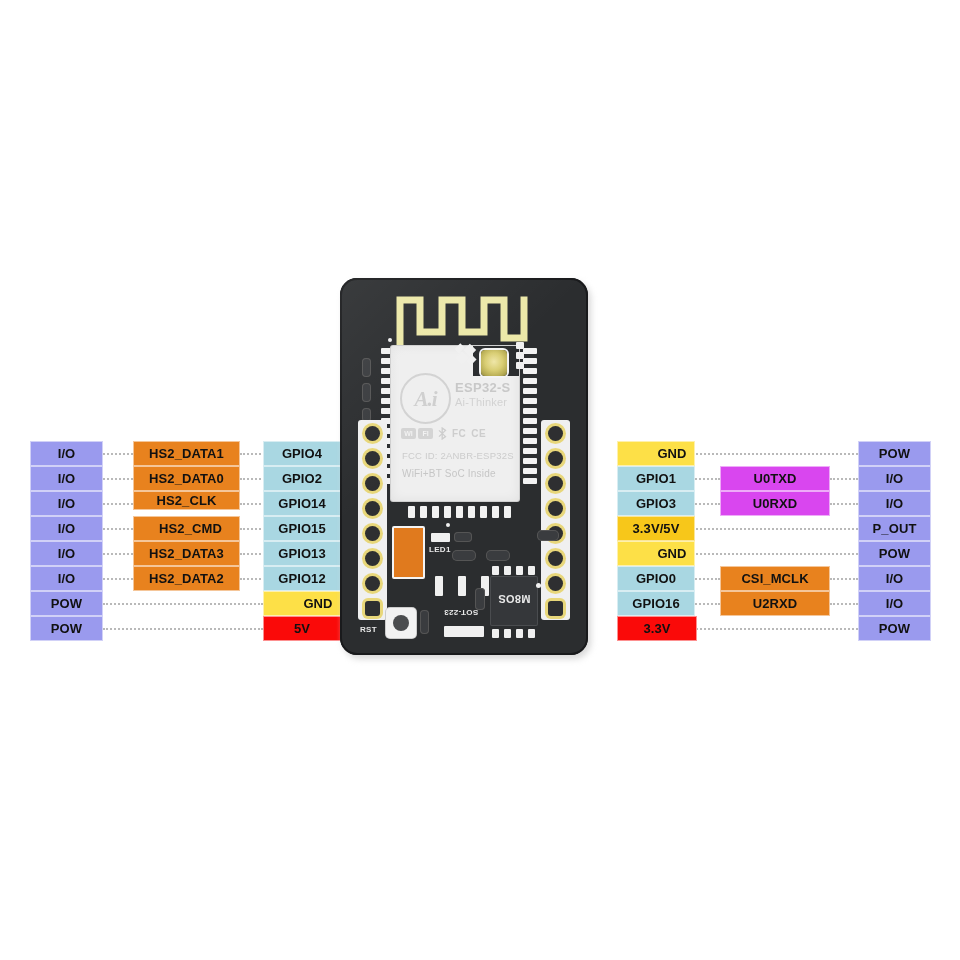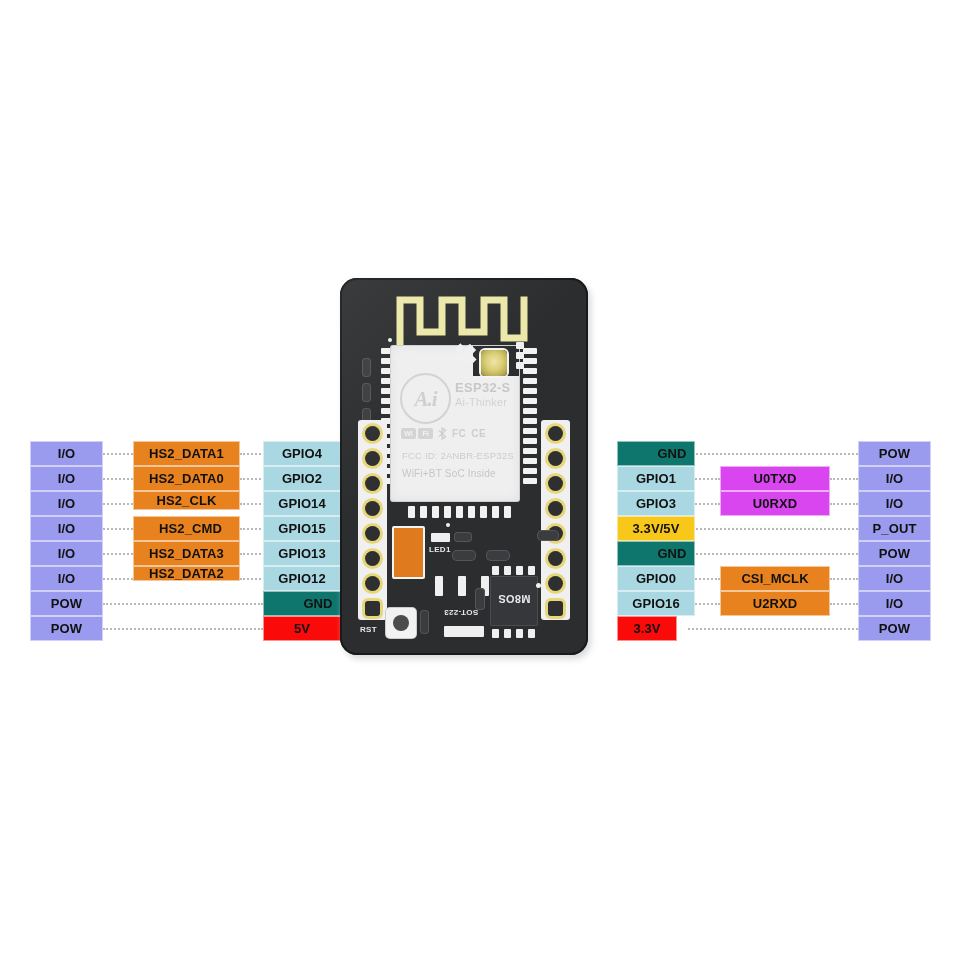--- a/index.html
+++ b/index.html
@@ -34,21 +34,21 @@
     font-size: 13px;
     color: #111111;
     letter-spacing: 0.1px;
     line-height: 1;
     white-space: nowrap;
     border: 1px solid rgba(255,255,255,0.55);
   }
   .lbl.io       { background: #9a9aee; }
   .lbl.orange   { background: #e8821e; }
   .lbl.cyan     { background: #a9d7e2; }
-  .lbl.gray     { background: #0f766e; color: #111; padding-left: 32px; }
+  .lbl.gray     { background: #fde047; color: #111; padding-left: 32px; }
   .lbl.red      { background: #fa0a09; color: #111; }
   .lbl.yellow   { background: #f7c71a; color: #111; }
   .lbl.violet   { background: #d946ef; color: #111; }
 
   
   .dot-line {
     position: absolute;
     height: 0;
     border-top: 2px dotted #b9b9b9;
   }
@@ -262,39 +262,39 @@
   <div class="lbl io" style="left:30px; top:525px; width:73px; height:25px;">I/O</div>
   <div class="lbl io" style="left:30px; top:550px; width:73px; height:25px;">I/O</div>
   <div class="lbl io" style="left:30px; top:575px; width:73px; height:25px;">POW</div>
   <div class="lbl io" style="left:30px; top:600px; width:73px; height:25px;">POW</div>
 
   <div class="lbl orange" style="left:133px; top:425px; width:107px; height:25px;">HS2_DATA1</div>
   <div class="lbl orange" style="left:133px; top:450px; width:107px; height:25px;">HS2_DATA0</div>
   <div class="lbl orange" style="left:133px; top:475px; width:107px; height:19px;">HS2_CLK</div>
   <div class="lbl orange" style="left:133px; top:500px; width:107px; height:25px;padding-left:8px;">HS2_CMD</div>
   <div class="lbl orange" style="left:133px; top:525px; width:107px; height:25px;">HS2_DATA3</div>
-  <div class="lbl orange" style="left:133px; top:550px; width:107px; height:15px;">HS2_DATA2</div>
+  <div class="lbl orange" style="left:133px; top:550px; width:107px; height:25px;">HS2_DATA2</div>
 
   <div class="lbl cyan" style="left:263px; top:425px; width:78px; height:25px;">GPIO4</div>
   <div class="lbl cyan" style="left:263px; top:450px; width:78px; height:25px;">GPIO2</div>
   <div class="lbl cyan" style="left:263px; top:475px; width:78px; height:25px;">GPIO14</div>
   <div class="lbl cyan" style="left:263px; top:500px; width:78px; height:25px;">GPIO15</div>
   <div class="lbl cyan" style="left:263px; top:525px; width:78px; height:25px;">GPIO13</div>
   <div class="lbl cyan" style="left:263px; top:550px; width:78px; height:25px;">GPIO12</div>
   <div class="lbl gray" style="left:263px; top:575px; width:78px; height:25px;">GND</div>
   <div class="lbl red" style="left:263px; top:600px; width:78px; height:25px;">5V</div>
 
   <div class="lbl gray" style="left:617px; top:425px; width:78px; height:25px;">GND</div>
   <div class="lbl cyan" style="left:617px; top:450px; width:78px; height:25px;">GPIO1</div>
   <div class="lbl cyan" style="left:617px; top:475px; width:78px; height:25px;">GPIO3</div>
   <div class="lbl yellow" style="left:617px; top:500px; width:78px; height:25px;">3.3V/5V</div>
   <div class="lbl gray" style="left:617px; top:525px; width:78px; height:25px;">GND</div>
   <div class="lbl cyan" style="left:617px; top:550px; width:78px; height:25px;">GPIO0</div>
   <div class="lbl cyan" style="left:617px; top:575px; width:78px; height:25px;">GPIO16</div>
-  <div class="lbl red" style="left:617px; top:600px; width:60px; height:25px;">3.3V</div>
+  <div class="lbl red" style="left:617px; top:600px; width:80px; height:25px;">3.3V</div>
 
   <div class="lbl violet" style="left:720px; top:450px; width:110px; height:25px;">U0TXD</div>
   <div class="lbl violet" style="left:720px; top:475px; width:110px; height:25px;">U0RXD</div>
   <div class="lbl orange" style="left:720px; top:550px; width:110px; height:25px;">CSI_MCLK</div>
   <div class="lbl orange" style="left:720px; top:575px; width:110px; height:25px;">U2RXD</div>
 
   <div class="lbl io" style="left:858px; top:425px; width:73px; height:25px;">POW</div>
   <div class="lbl io" style="left:858px; top:450px; width:73px; height:25px;">I/O</div>
   <div class="lbl io" style="left:858px; top:475px; width:73px; height:25px;">I/O</div>
   <div class="lbl io" style="left:858px; top:500px; width:73px; height:25px;">P_OUT</div>

